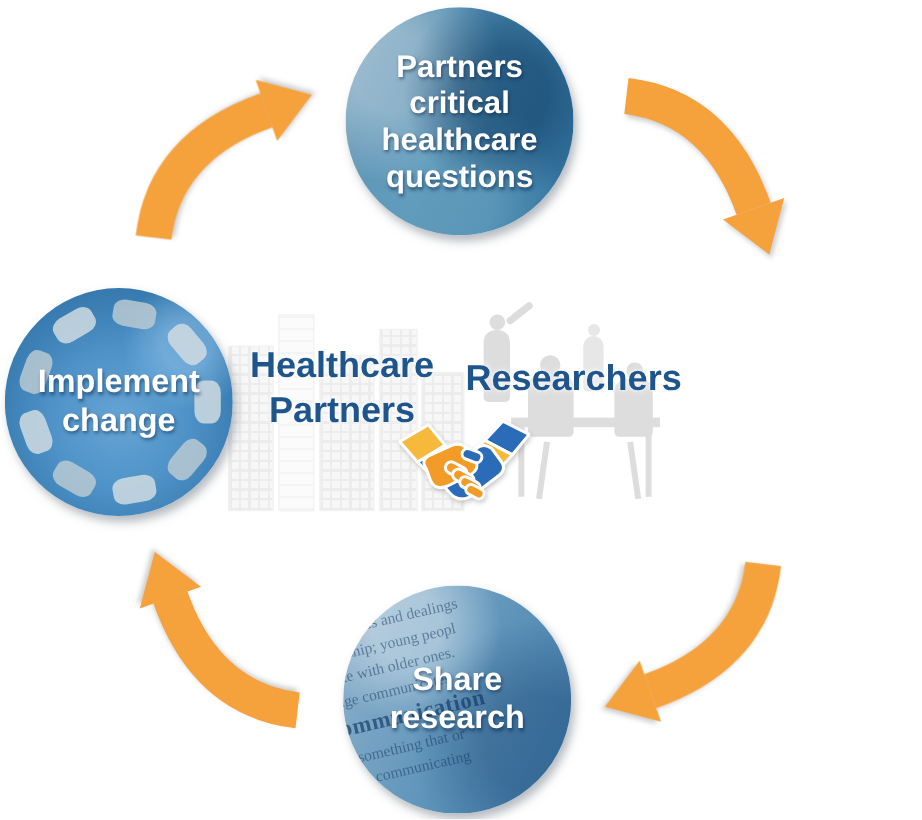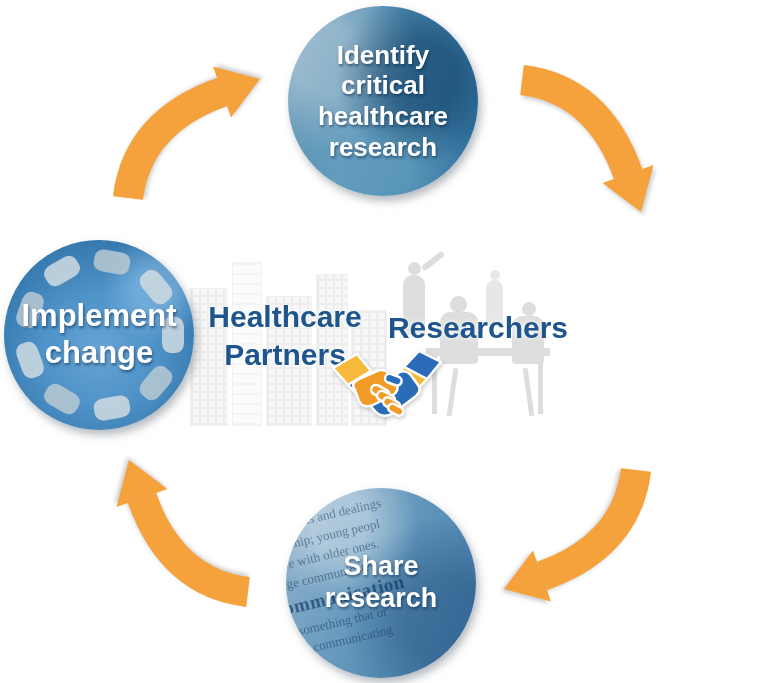--- a/index.html
+++ b/index.html
@@ -44,21 +44,21 @@
     background:
       radial-gradient(circle at 80% 25%, rgba(150,200,240,.5) 0 10%, transparent 26%),
       radial-gradient(circle at 50% 58%, #67a4d4 0%, #4f93c8 38%, #3b7fb4 66%, #2d6ba0 100%);}
 
   .node-label{position:absolute;inset:0;display:flex;align-items:center;justify-content:center;
       text-align:center;color:#fff;font-weight:bold;padding:0 13px;
       text-shadow:1px 2px 3px rgba(5,35,70,.55);line-height:1.18;}
   #node-top .node-label{font-size:26px;}
   #node-right .node-label{font-size:27px;}
   #node-bottom .node-label{font-size:27px;padding:0 32px;}
-  #node-left .node-label{font-size:31px;}
+  #node-left .node-label{font-size:27px;}
 
   
   .hand{position:absolute;width:36px;height:22px;border-radius:10px/8px;opacity:.85;}
   .hand.a{background:#cfdae0;} .hand.b{background:#b9c9d2;}
 
   
   .screen{position:absolute;left:96px;top:50px;width:88px;height:64px;border-radius:3px;
           background:rgba(170,225,235,.85);transform:rotate(2deg);padding:6px 5px 0 5px;box-sizing:border-box;}
   .dashrow{height:5px;margin:0 2px 7px 2px;transform:skewX(-35deg);
            background:repeating-linear-gradient(90deg,rgba(25,60,85,.85) 0 4px,transparent 4px 14px);}
@@ -70,22 +70,22 @@
   
   .dict{position:absolute;left:-20px;top:4px;width:250px;transform:rotate(-13deg);
         color:rgba(18,52,96,.5);font-family:"Liberation Serif", serif;
         font-size:13px;line-height:1.5;z-index:0;}
   .dict span{display:block;white-space:nowrap;}
   .dict .big{font-weight:bold;font-size:19px;letter-spacing:.5px;color:rgba(12,46,92,.62);}
 
   
   .center-label{position:absolute;z-index:4;color:#1E558C;font-weight:bold;text-align:center;
       text-shadow:0 0 6px rgba(255,255,255,.9),0 0 2px rgba(255,255,255,.9);}
-  #partners-label{left:183px;top:286px;width:204px;font-size:30px;line-height:1.25;margin-top:12px;}
-  #researchers-label{left:380px;top:310px;width:196px;font-size:30px;line-height:1.2;}
+  #partners-label{left:183px;top:286px;width:204px;font-size:30px;line-height:1.25;}
+  #researchers-label{left:380px;top:298px;width:196px;font-size:30px;line-height:1.2;}
 
   
   .arrow{position:absolute;width:170px;height:170px;overflow:visible;z-index:2;
          filter:drop-shadow(2px 3px 2px rgba(140,140,140,.45));transform-origin:50% 50%;}
   #arrow-tl{left:112px;top:62px;transform:rotate(-90deg);}
   #arrow-tr{left:488px;top:64px;}
   #arrow-br{left:482px;top:436px;transform:rotate(90deg);}
   #arrow-bl{left:112px;top:438px;transform:rotate(180deg);}
 
   
@@ -133,21 +133,21 @@
   <svg class="arrow" id="arrow-bl" viewBox="0 0 170 170">
     <path d="M34,16 Q110,25 140,110" fill="none" stroke="#F6A23C" stroke-width="30"></path>
     <polygon points="153,148 165.5,101 114.5,119" fill="#F6A23C"></polygon>
   </svg>
   <svg class="arrow" id="arrow-tl" viewBox="0 0 170 170">
     <path d="M34,16 Q110,25 140,110" fill="none" stroke="#F6A23C" stroke-width="30"></path>
     <polygon points="153,148 165.5,101 114.5,119" fill="#F6A23C"></polygon>
   </svg>
 
   <div class="node" id="node-top">
-    <div class="node-label">Identify critical healthcare research</div>
+    <div class="node-label">Partners critical healthcare questions</div>
   </div>
 
 
   <div class="node" id="node-bottom">
     <div class="dict">
       <span style="padding-left:46px;">als and dealings</span>
       <span style="padding-left:30px;">ship; young peopl</span>
       <span style="padding-left:16px;">ate with older ones.</span>
       <span style="padding-left:8px;">sage communicates</span>
       <span class="big" style="padding-left:2px;">communication</span>

